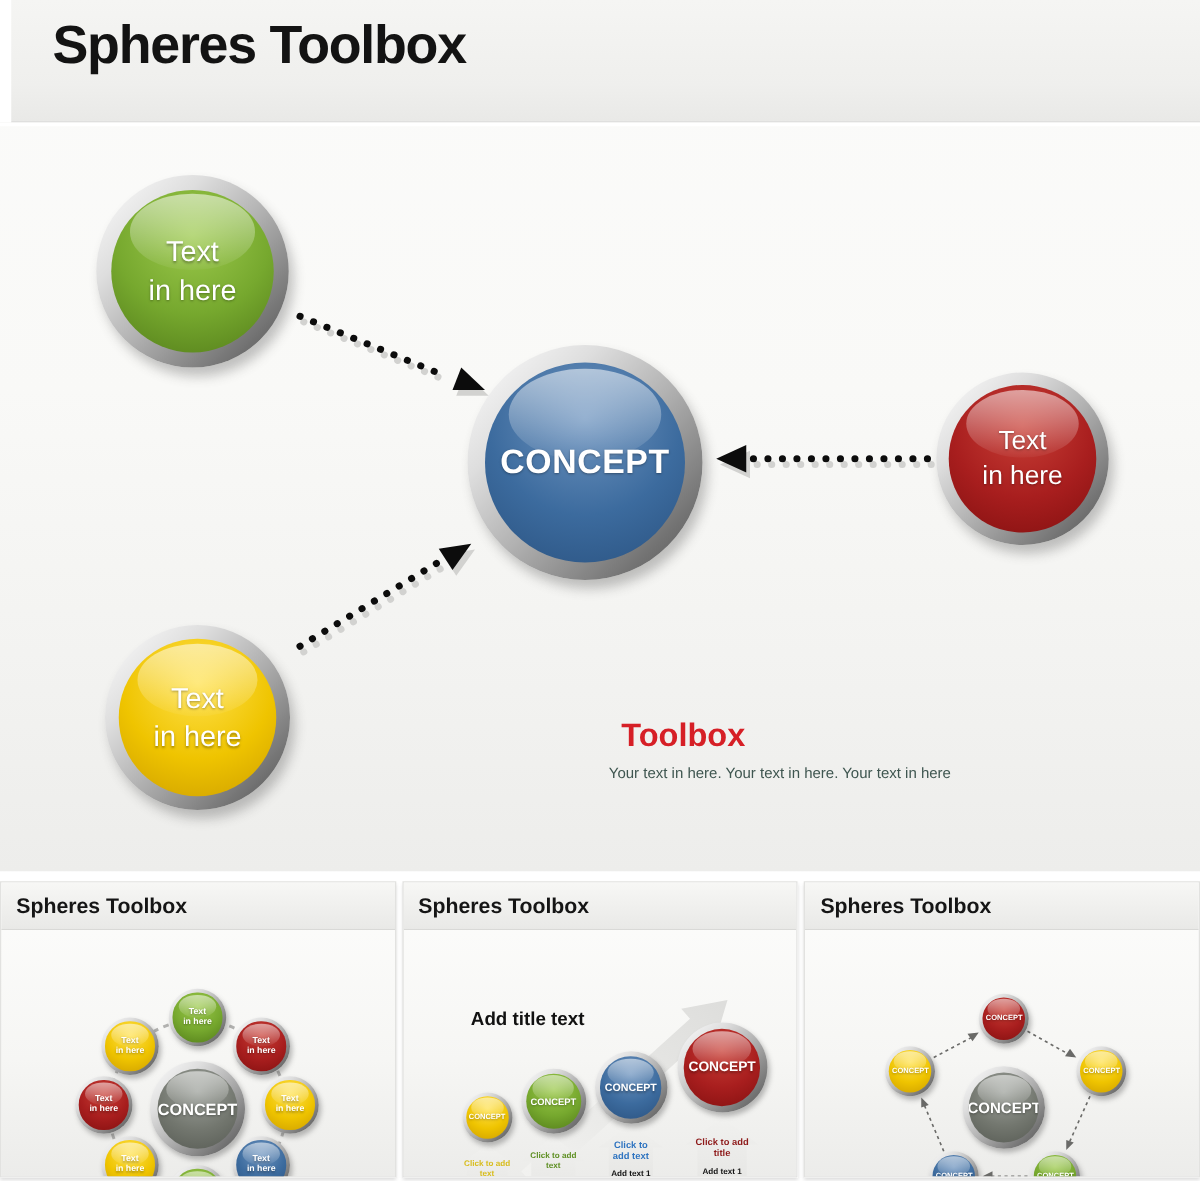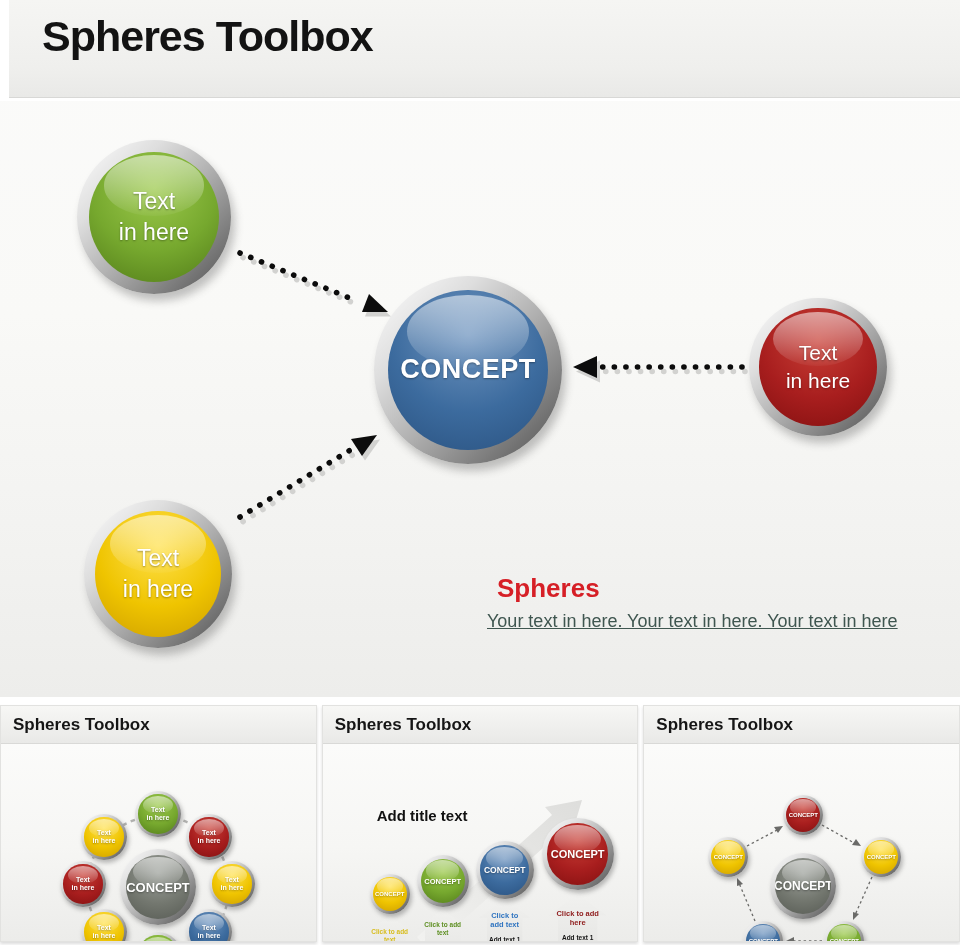--- a/index.html
+++ b/index.html
@@ -57,21 +57,21 @@
   .core-gray   { background:radial-gradient(circle at 50% 28%, #9da19b 0%, #73776f 55%, #565a53 100%); }
 
   .main-label { font-size:23px; line-height:1.35; font-weight:400; }
   .concept-label { font-size:27px; font-weight:700; letter-spacing:.5px; }
 
   .arrows-overlay { position:absolute; left:0; top:0; pointer-events:none; }
 
   
   .contents { position:absolute; left:487px; top:573px; width:430px; }
   .contents h2 { margin:0 0 7px 10px; font-size:26px; font-weight:800; color:#d61f26; }
-  .contents p  { margin:0; font-size:18px; color:#3f5650;text-decoration:underline; }
+  .contents p  { margin:0; font-size:12px; color:#3f5650; }
 
   
   #thumbs {
     position:absolute; left:0; top:705px; width:960px; height:237px;
     display:flex; gap:5px;
   }
   .thumb {
     flex:1; position:relative; overflow:hidden;
     background:linear-gradient(180deg,#fdfdfc 0%,#f6f6f4 60%,#ececea 100%);
     border:1px solid #e2e2e0;
@@ -150,21 +150,21 @@
       <line x1="240" y1="253" x2="352" y2="299" stroke-width="5.6" stroke-linecap="round" stroke-dasharray="0.1 11.5" fill="none"></line>
       <line x1="742" y1="367" x2="600" y2="367" stroke-width="5.6" stroke-linecap="round" stroke-dasharray="0.1 11.5" fill="none"></line>
       <line x1="240" y1="517" x2="352" y2="449" stroke-width="5.6" stroke-linecap="round" stroke-dasharray="0.1 11.5" fill="none"></line>
       <polygon points="388,312 362,312 369,294" stroke="none"></polygon>
       <polygon points="573,367 597,356 597,378" stroke="none"></polygon>
       <polygon points="377,435 362,456 351,439" stroke="none"></polygon>
     </g>
   </svg>
 
   <div class="contents">
-    <h2>Spheres</h2>
+    <h2>Toolbox</h2>
     <p>Your text in here. Your text in here. Your text in here</p>
   </div>
 </div>
 
 <div id="thumbs">
 
   <div class="thumb">
     <div class="thumb-header">Spheres Toolbox</div>
     <div class="thumb-body">
       <svg class="arrows-overlay" width="318" height="199" viewBox="0 0 318 199">
@@ -274,21 +274,21 @@
             <div>Add text 1</div>
             <div>Add text 2</div>
             <div>Add text 3</div>
           </div>
         </div>
       </div>
       <div class="col" style="left:226px;top:107px;width:58px;height:72px;">
         <div class="uparrow"></div>
         <div class="col-txt" style="padding-top:15px;">
           <div class="click-lbl pre c-red" style="font-size:7.5px;">Click to add
-here</div>
+title</div>
           <div class="add-items">
             <div>Add text 1</div>
             <div>Add text 2</div>
             <div>Add text 3</div>
           </div>
         </div>
       </div>
 
       <div class="sphere sm" style="left:47px;top:87px;width:40px;height:40px;">
         <div class="core core-yellow">

